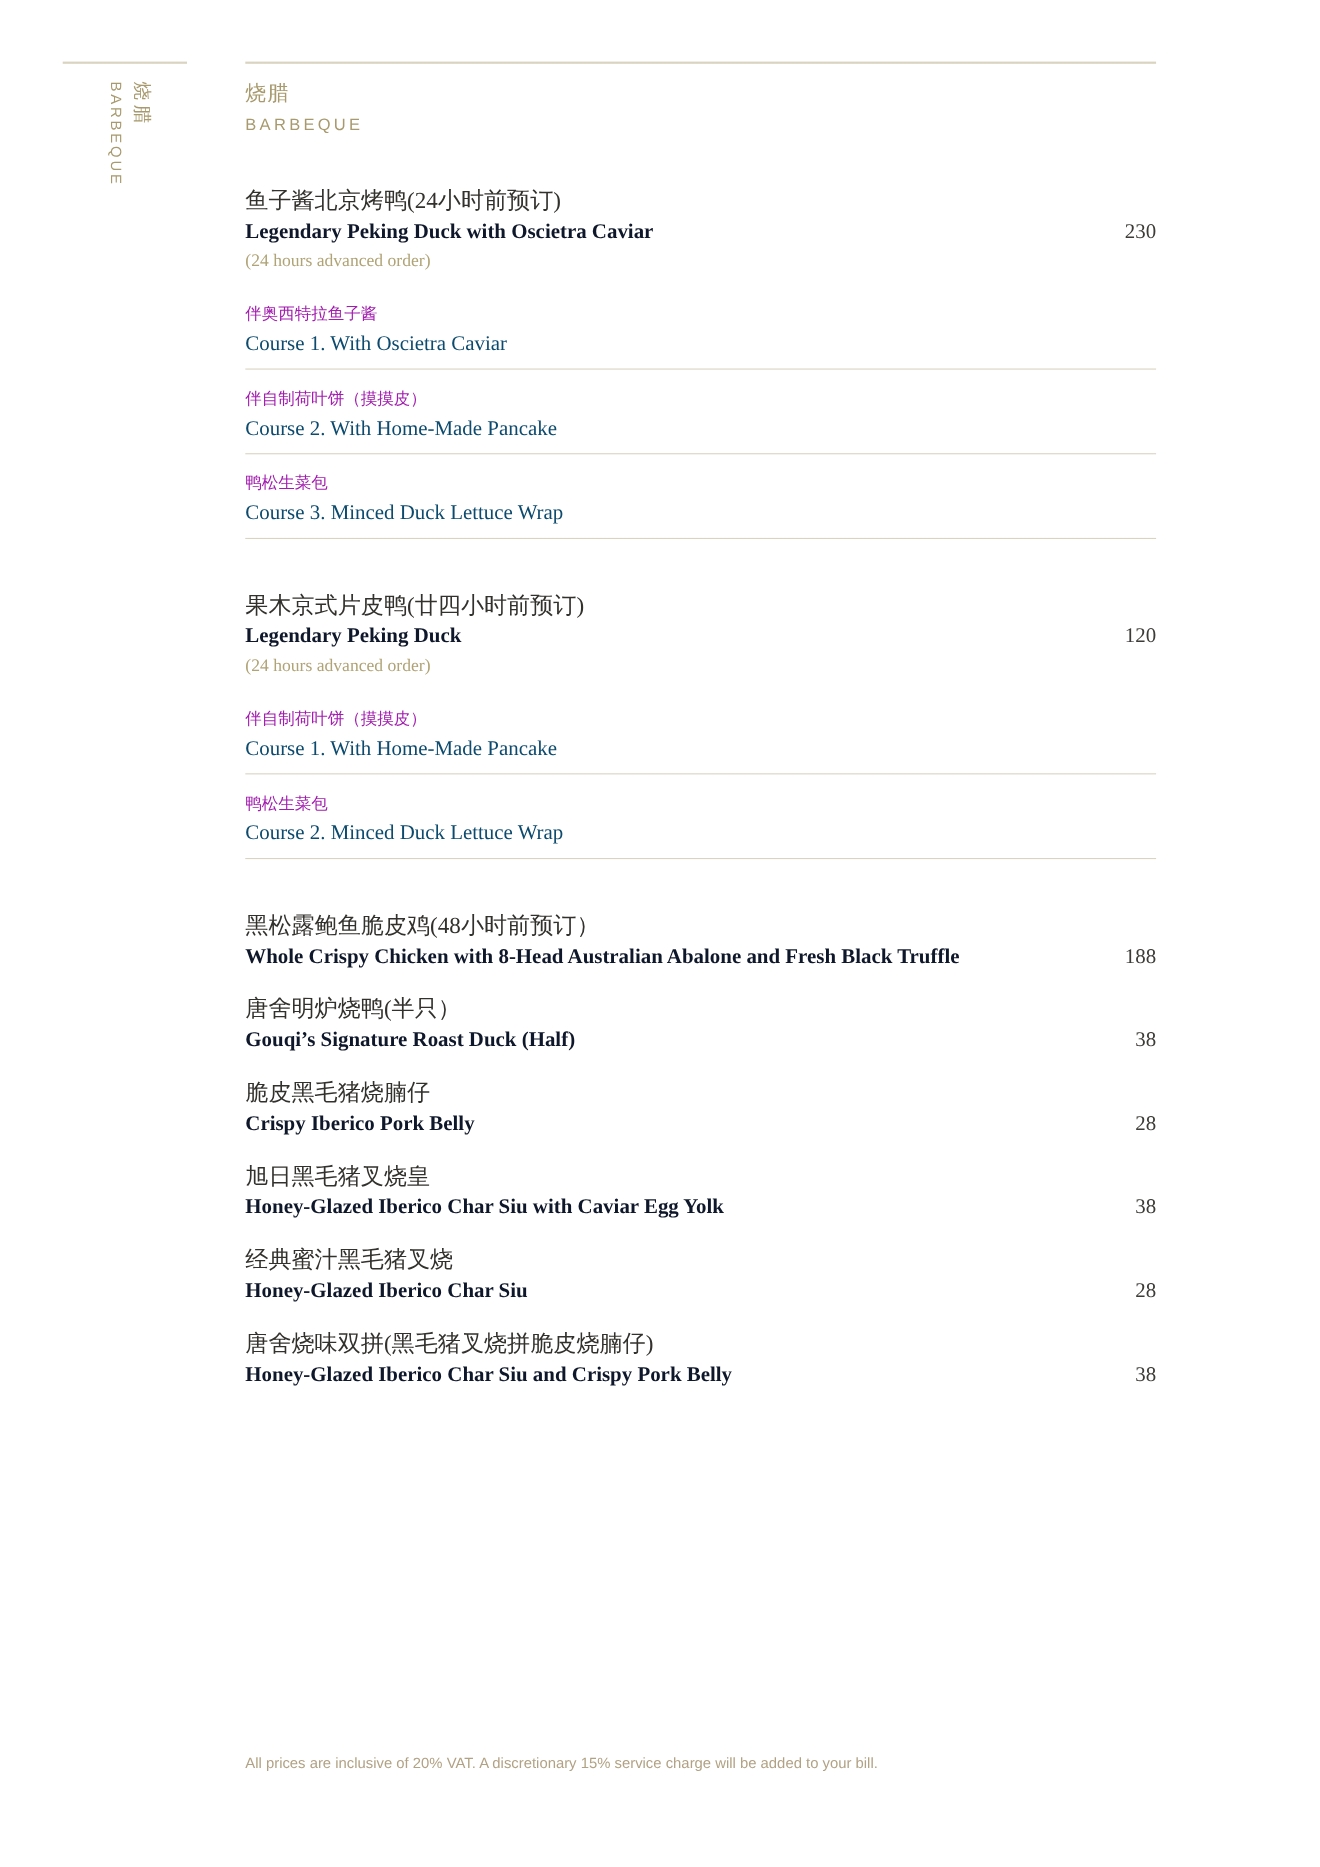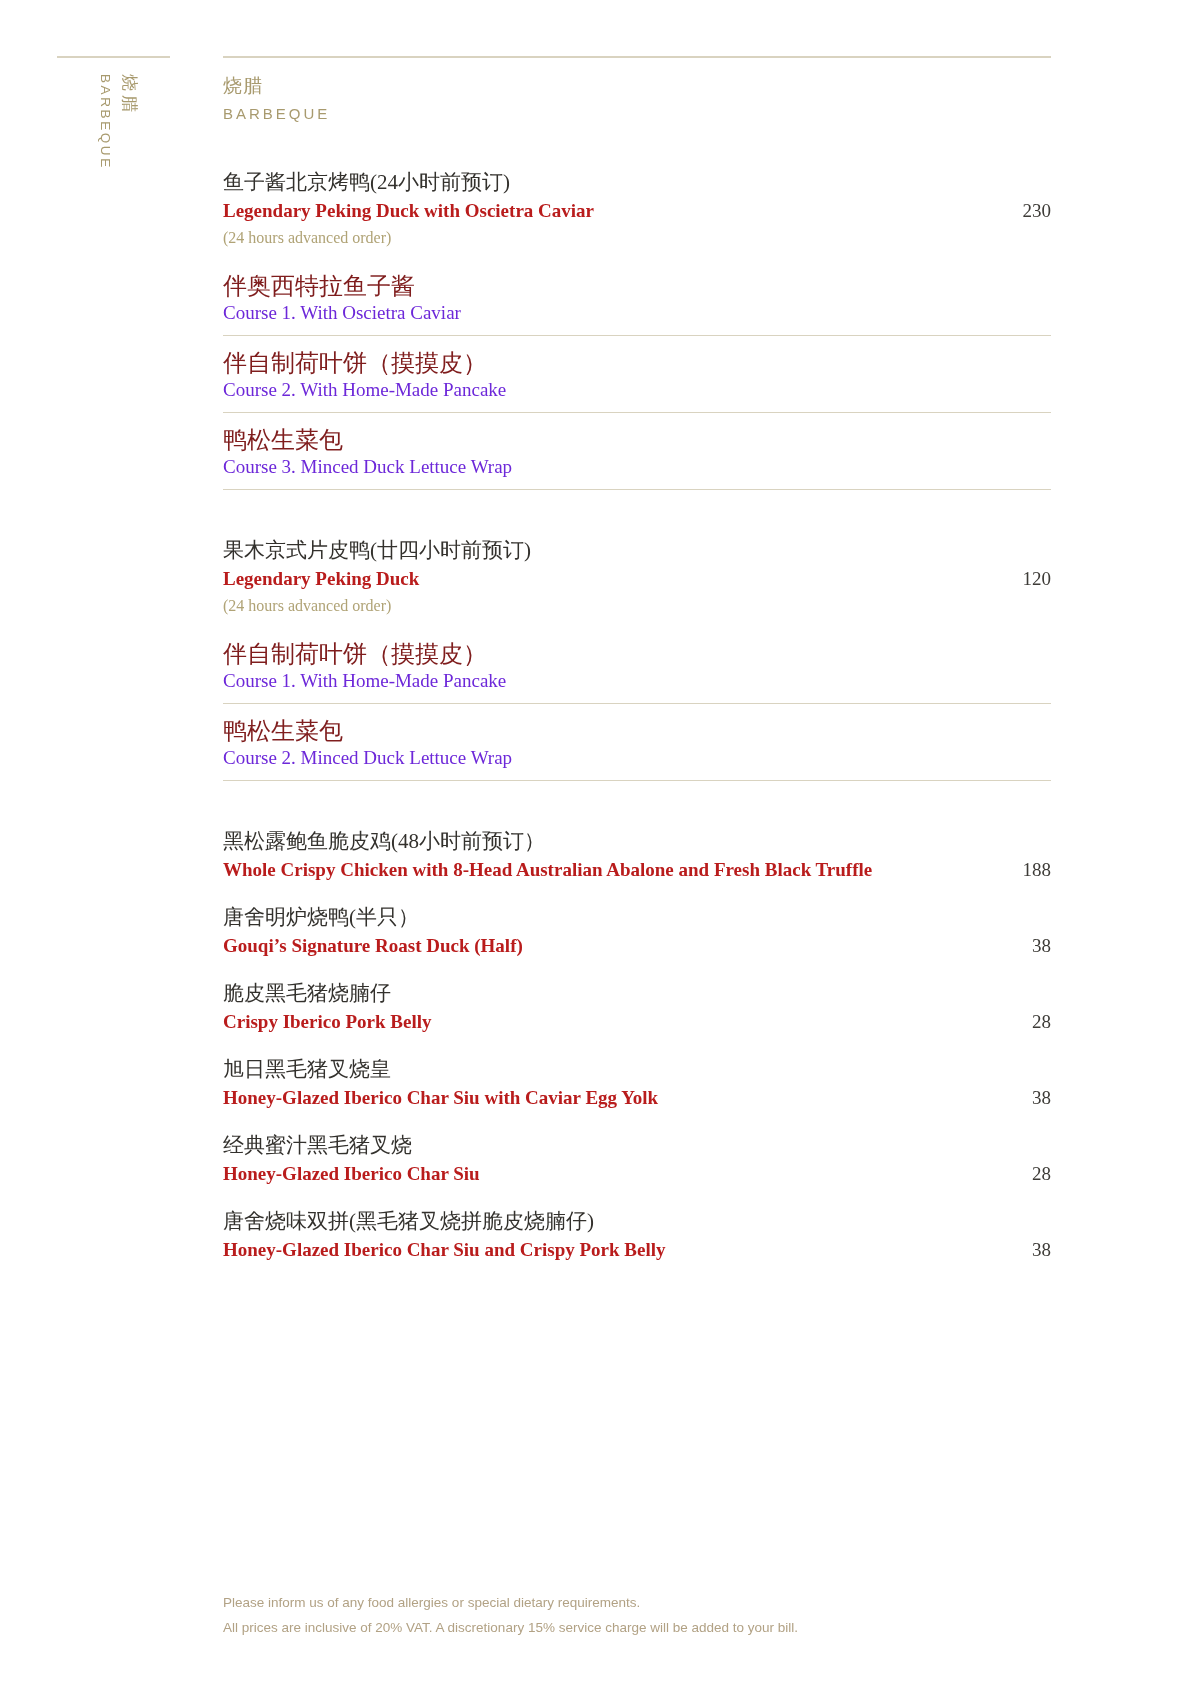--- a/index.html
+++ b/index.html
@@ -77,21 +77,21 @@
   }
   .item-main {
     display: flex;
     align-items: baseline;
   }
   .item-en {
     flex: 1;
     font-size: 19px;
     font-weight: bold;
     line-height: 27px;
-    color: #b91c1c;
+    color: #0f172a;
     padding-right: 14px;
   }
   .item-price {
     font-size: 19px;
     line-height: 27px;
     color: #3d3b37;
     white-space: nowrap;
   }
   .item-note {
     font-size: 16px;
@@ -100,28 +100,28 @@
   }
 
   .course-list { margin-top: 21px; }
   .course-row {
     margin-top: 13px;
     padding-bottom: 9px;
     border-bottom: 1.5px solid var(--rule, #d9d3c0);
   }
   .course-row:first-child { margin-top: 0; }
   .course-cn {
-    font-size: 24px;
+    font-size: 15px;
     line-height: 28px;
-    color: #7f1d1d;
+    color: #a21caf;
   }
   .course-en {
     font-size: 19px;
     line-height: 26px;
-    color: #6d28d9;
+    color: #0c4a6e;
   }
 
   
   .footer {
     position: absolute;
     left: 223px; top: 1590px;
     font-family: "Liberation Sans", sans-serif;
     font-size: 13.5px;
     line-height: 25px;
     color: var(--tan-footer, #b2a285);
@@ -223,15 +223,14 @@
         <div class="item-cn">唐舍烧味双拼(黑毛猪叉烧拼脆皮烧腩仔)</div>
         <div class="item-main">
           <div class="item-en">Honey-Glazed Iberico Char Siu and Crispy Pork Belly</div>
           <div class="item-price">38</div>
         </div>
       </div>
     </div>
 </div>
 
 <div class="footer">
-  <div>Please inform us of any food allergies or special dietary requirements.</div>
   <div>All prices are inclusive of 20% VAT. A discretionary 15% service charge will be added to your bill.</div>
 </div>
 
 </body></html>

